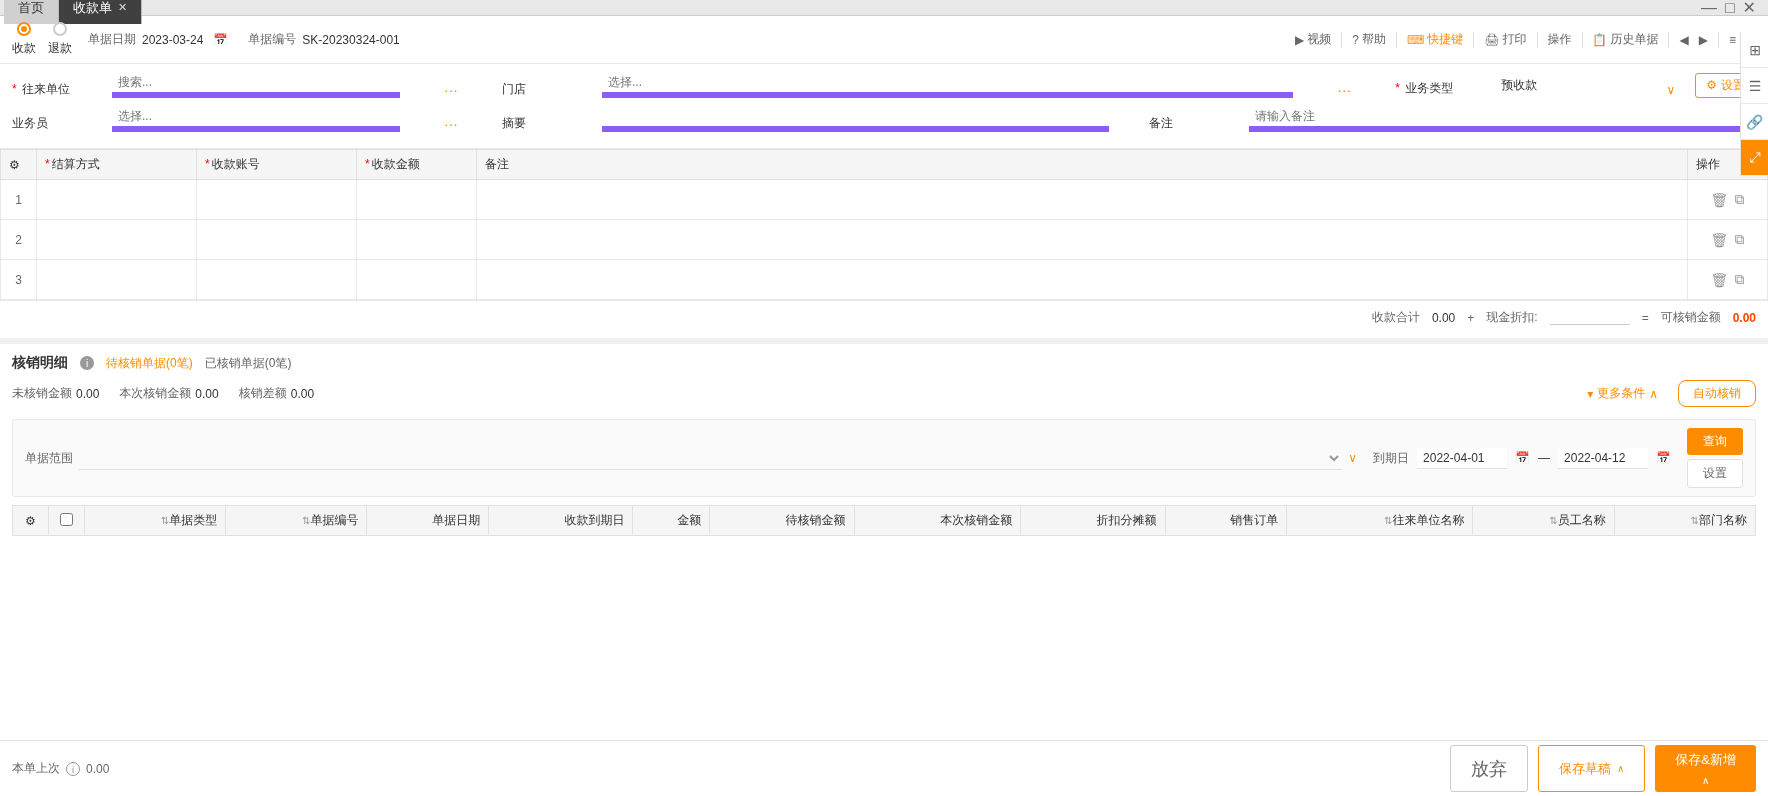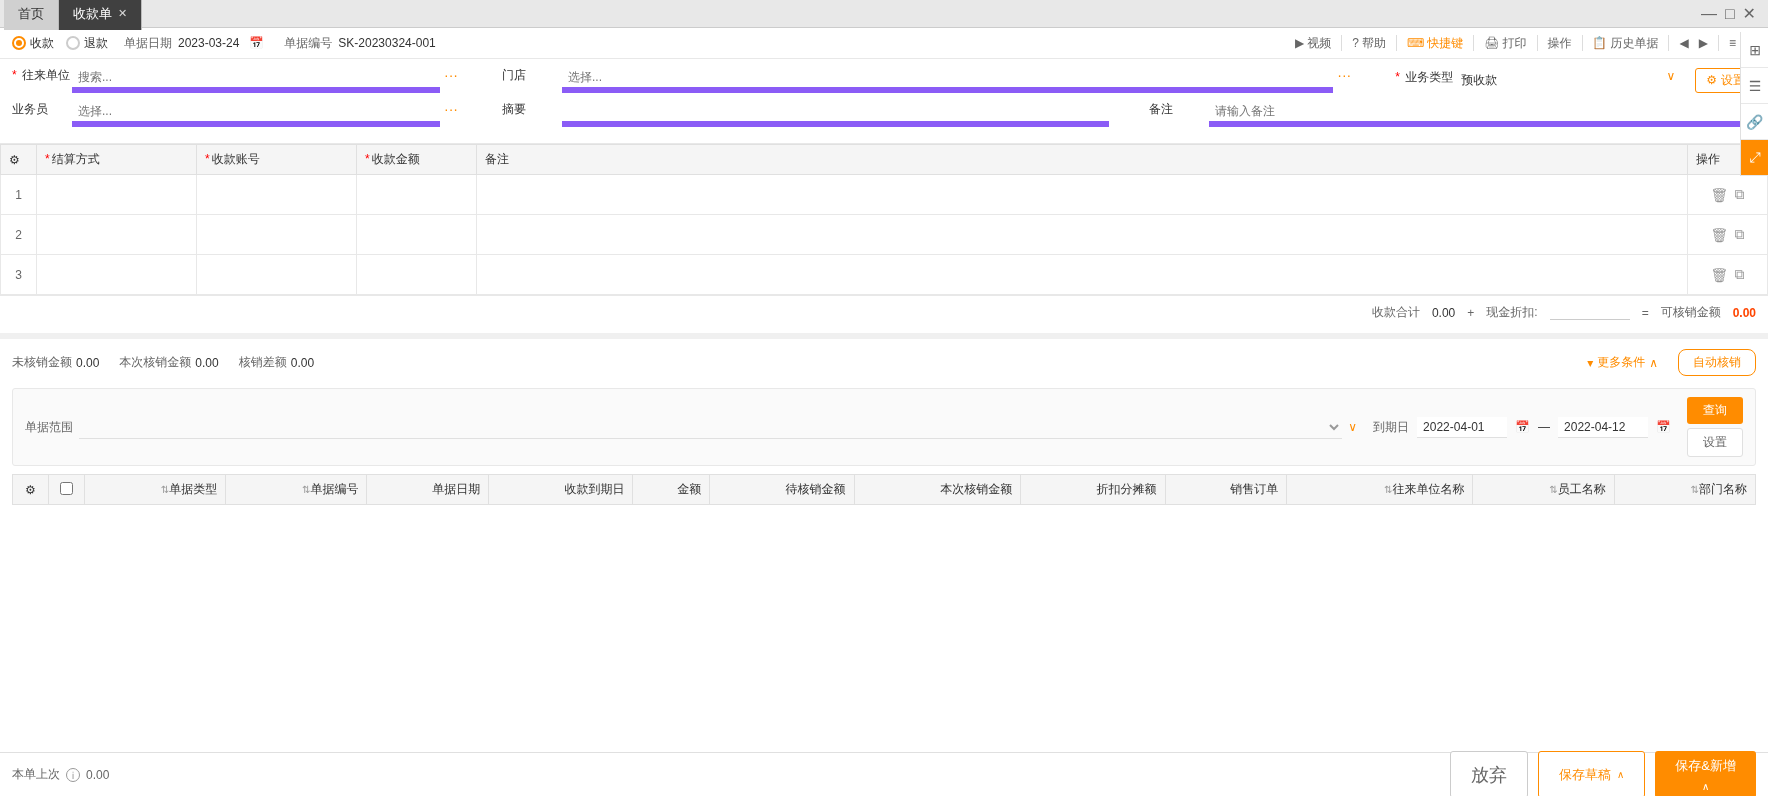--- a/index.html
+++ b/index.html
@@ -2,21 +2,21 @@
 <html><head>
   <meta charset="utf-8">
   <style>
     * { box-sizing: border-box; margin: 0; padding: 0; }
     body { font-family: 'Microsoft YaHei', Arial, sans-serif; font-size: 12px; background: #f0f0f0; color: #333; overflow: hidden; }
 
     
     .tab-bar {
       display: flex; align-items: center;
       background: #e8e8e8;
-      height: 28px;
+      height: 16px;
       border-bottom: 1px solid #ccc;
       padding: 0 4px;
     }
     .tab-item {
       display: flex; align-items: center;
       padding: 0 14px;
       height: 32px;
       cursor: pointer;
       font-size: 13px;
       color: #333;
@@ -45,21 +45,21 @@
 
     
     .top-toolbar {
       display: flex; align-items: center;
       padding: 6px 12px;
       background: #fff;
       border-bottom: 1px solid #e8e8e8;
       gap: 16px;
     }
     .radio-group { display: flex; align-items: center; gap: 12px; }
-    .radio-item { display: flex; align-items: center; gap: 4px; cursor: pointer; }
+    .radio-item { display: flex; align-items: center; gap: 4px; cursor: pointer; flex-direction: column; }
     .radio-dot {
       width: 14px; height: 14px; border-radius: 50%; border: 2px solid #ccc;
       display: flex; align-items: center; justify-content: center;
     }
     .radio-dot.checked { border-color: #ff8c00; }
     .radio-dot.checked::after {
       content: ''; width: 6px; height: 6px; border-radius: 50%; background: #ff8c00;
     }
     .field-group { display: flex; align-items: center; gap: 6px; }
     .field-label { color: #666; white-space: nowrap; }
@@ -82,21 +82,21 @@
     }
 
     
     .form-area {
       padding: 8px 12px;
       background: #fff;
       border-bottom: 1px solid #e8e8e8;
     }
     .form-row { display: flex; align-items: center; margin-bottom: 8px; gap: 0; }
     .form-field {
-      display: flex; align-items: flex-start; flex: 1;
+      display: flex; align-items: flex-end; flex: 1; gap: 40px;
     }
     .form-field-label {
       white-space: nowrap; min-width: 60px; color: #333;
     }
     .required-mark { color: #f00; margin-right: 2px; }
     .form-input {
       flex: 1;
       border: none; border-bottom: 6px solid #8b5cf6;
       padding: 3px 6px; font-size: 12px; color: #999;
       outline: none; background: transparent;
@@ -200,21 +200,21 @@
       padding: 6px 8px; text-align: right; font-weight: normal; color: #333;
       white-space: nowrap; font-size: 12px;
     }
     .sort-icon { color: #999; font-size: 10px; margin-left: 2px; cursor: pointer; }
 
     
     .footer {
       position: fixed; bottom: 0; left: 0; right: 0;
       display: flex; align-items: center;
       background: #fff; border-top: 1px solid #e0e0e0;
-      padding: 8px 12px; height: 44px; z-index: 100;
+      padding: 8px 12px; height: 56px; z-index: 100;
     }
     .footer-left { display: flex; align-items: center; gap: 6px; color: #666; }
     .footer-left .info-icon2 {
       width: 14px; height: 14px; border-radius: 50%; border: 1px solid #999;
       display: inline-flex; align-items: center; justify-content: center;
       font-size: 10px; color: #999; cursor: pointer;
     }
     .footer-right { margin-left: auto; display: flex; gap: 10px; }
     .btn-abandon {
       background: #fff; border: 1px solid #ccc; color: #666;
@@ -453,20 +453,30 @@
     <span class="summary-value">0.00</span>
     <span class="summary-label">+</span>
     <span class="summary-label">现金折扣:</span>
     <input type="text" class="summary-input" style="">
     <span class="equal-sign">=</span>
     <span class="summary-label">可核销金额</span>
     <span class="summary-highlight">0.00</span>
   </div>
 
   <div class="verify-section">
+    <div class="verify-header">
+      <span class="verify-title">核销明细</span>
+      <span class="info-icon">i</span>
+      <span class="tab-link">
+        <span>待核销单据</span>(<span>0笔</span>)
+      </span>
+      <span style="color:#666">
+        <span>已核销单据</span>(<span>0笔</span>)
+      </span>
+    </div>
 
     <div class="stats-row">
       <div class="stat-item">
         <span>未核销金额</span>
         <span class="stat-value">0.00</span>
       </div>
       <div class="stat-item">
         <span>本次核销金额</span>
         <span class="stat-value">0.00</span>
       </div>

